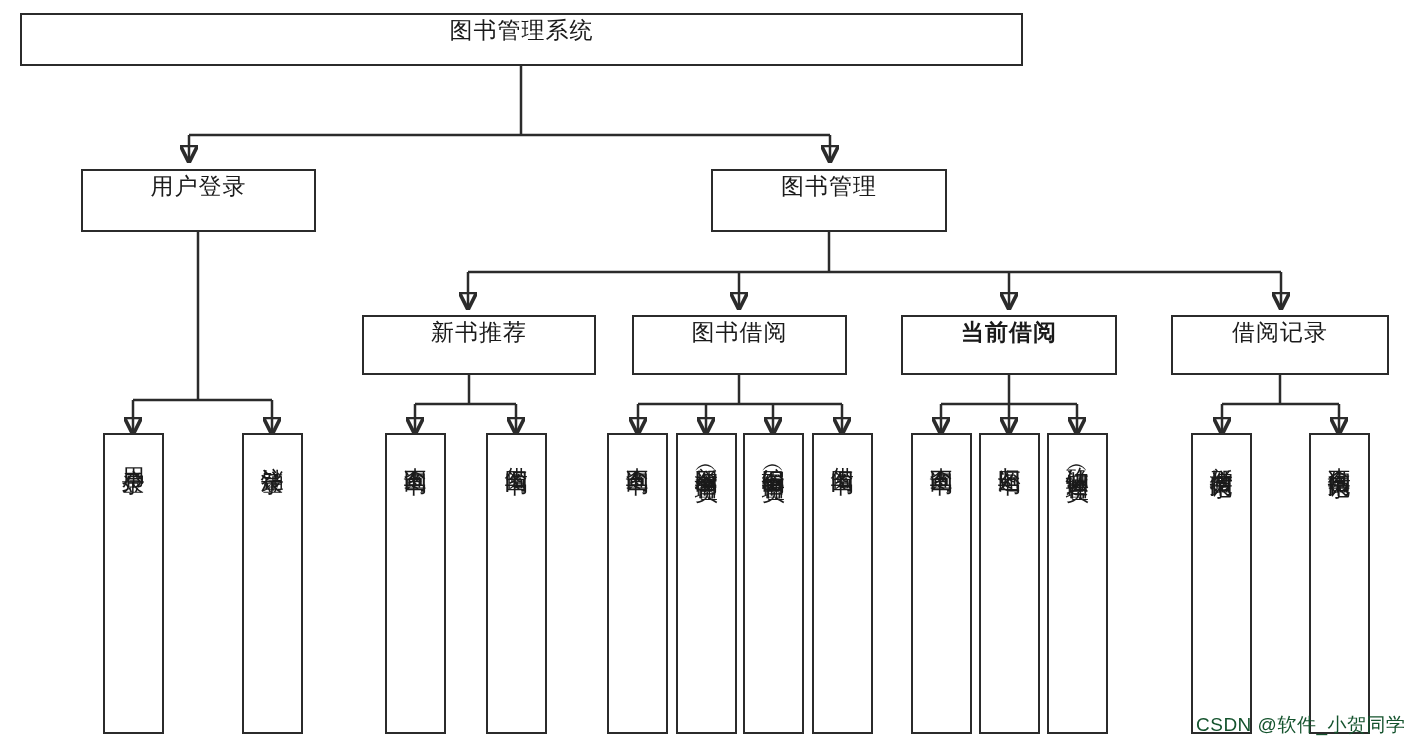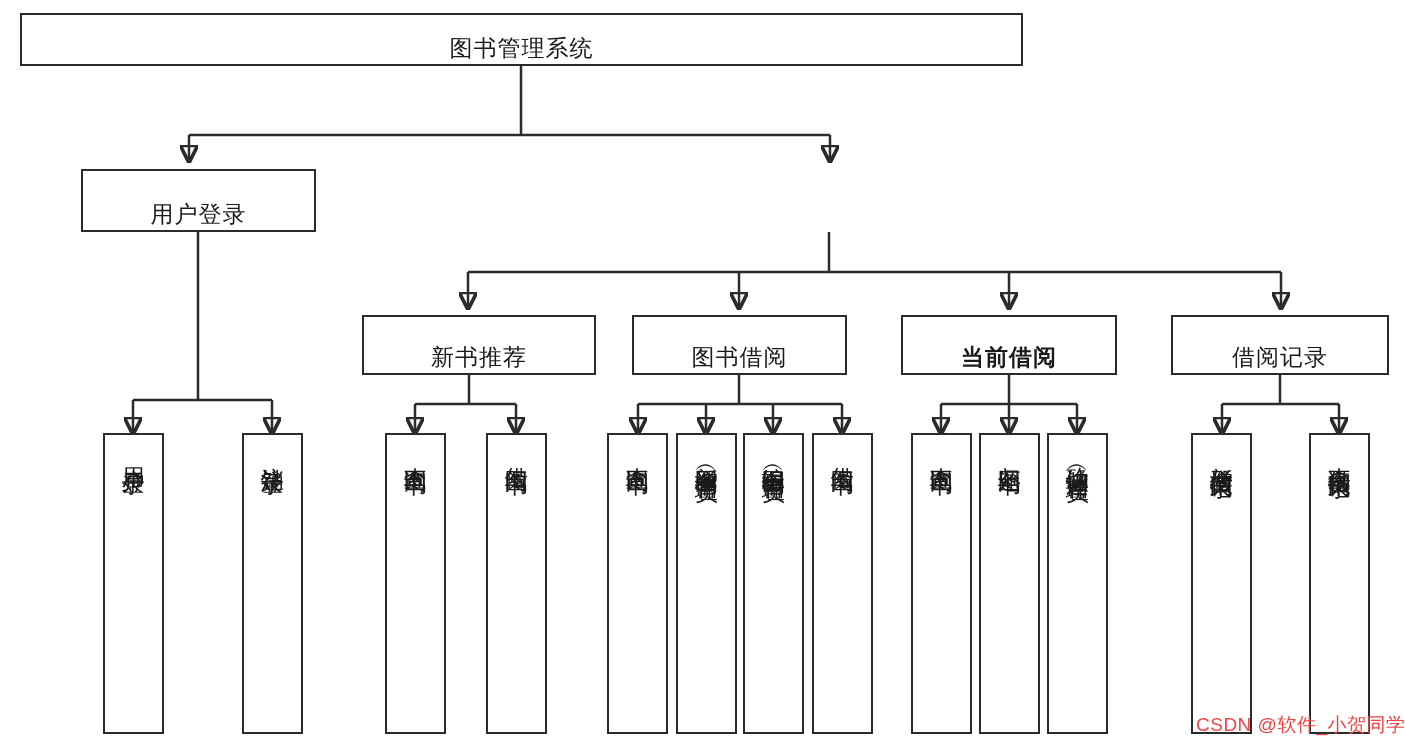--- a/index.html
+++ b/index.html
@@ -16,21 +16,21 @@
     height: 747px;
     background: #ffffff;
     overflow: hidden;
   }
   .node {
     position: absolute;
     box-sizing: border-box;
     border: 2.5px solid #2b2b2b;
     background: #ffffff;
     display: flex;
-    align-items: flex-end;
+    align-items: flex-start;
     justify-content: center;
     color: #1a1a1a;
   }
   .node.h {
     font-size: 23px;
     letter-spacing: 1px;
   }
   .node.v {
     align-items: flex-start;
     padding-top: 14px;
@@ -57,21 +57,21 @@
   svg.wires path, svg.wires line {
     stroke: #2b2b2b;
     stroke-width: 2.5;
     fill: none;
   }
   .watermark {
     position: absolute;
     left: 1196px;
     top: 712px;
     font-size: 19px;
-    color: #ef4444;
+    color: #14532d;
     white-space: nowrap;
     letter-spacing: 0.5px;
   }
 </style>
 </head>
 <body>
 
 <div id="canvas">
 
   <svg class="wires" viewBox="0 0 1405 747">
@@ -122,20 +122,23 @@
     <path d="M 1339 404 L 1339 432" marker-end="url(#arrow)"></path>
   </svg>
 
   <div class="node h" style="left:20px; top:13px; width:1003px; height:53px;">
     <span class="htext">图书管理系统</span>
   </div>
 
   <div class="node h" style="left:81px; top:169px; width:235px; height:63px;">
     <span class="htext">用户登录</span>
   </div>
+  <div class="node h" style="left:711px; top:169px; width:236px; height:63px;">
+    <span class="htext">图书管理</span>
+  </div>
 
   <div class="node h" style="left:362px; top:315px; width:234px; height:60px;">
     <span class="htext">新书推荐</span>
   </div>
   <div class="node h" style="left:632px; top:315px; width:215px; height:60px;">
     <span class="htext">图书借阅</span>
   </div>
   <div class="node h" style="left:901px; top:315px; width:216px; height:60px;font-weight:bold;">
     <span class="htext">当前借阅</span>
   </div>

